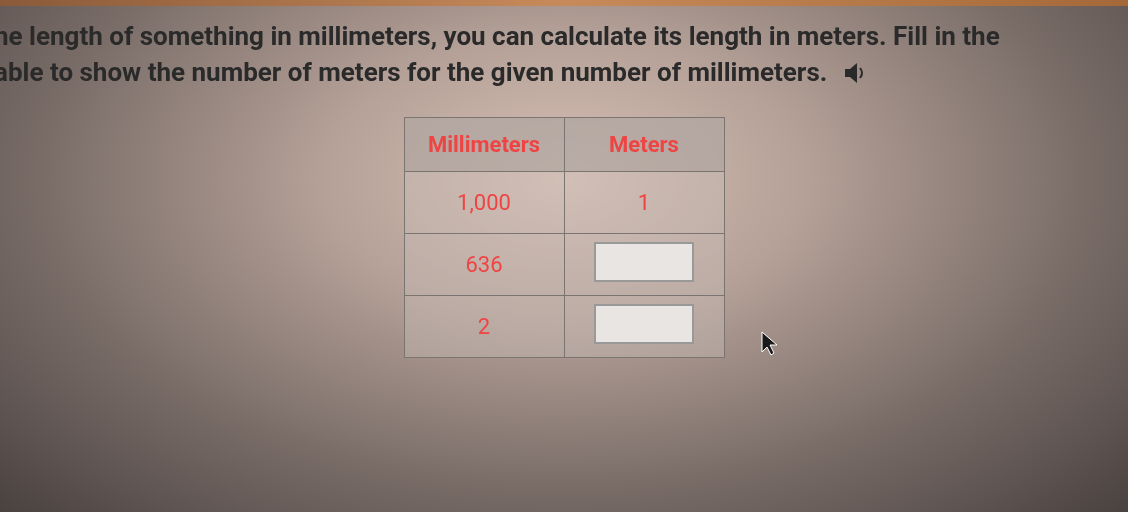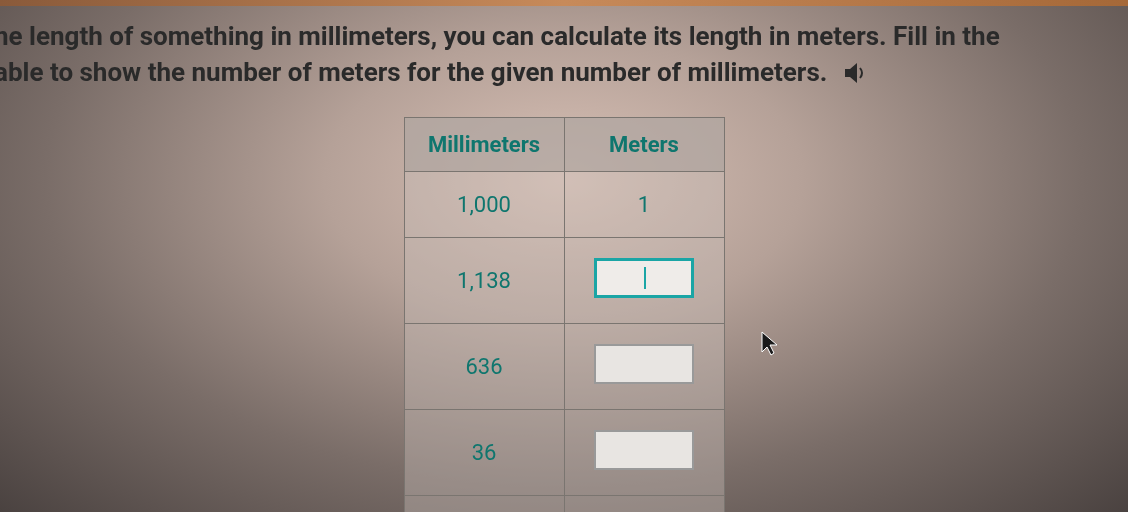--- a/index.html
+++ b/index.html
@@ -44,30 +44,30 @@
   }
   table {
     border-collapse: collapse;
     background: rgba(200,190,185,0.4);
   }
   th, td {
     border: 1px solid #7a7570;
     text-align: center;
     vertical-align: middle;
     font-size: 22px;
-    color: #0f766e;
+    color: #ef4444;
   }
   th {
     font-weight: 700;
     background: rgba(170,160,155,0.6);
     padding: 14px 22px;
     width: 160px;
   }
   td {
-    padding: 20px 22px;
+    padding: 4px 22px;
     height: 62px;
     width: 160px;
   }
   .input-box {
     width: 100px;
     height: 40px;
     border: 2px solid #999;
     background: #e8e5e2;
     display: inline-block;
   }
@@ -117,33 +117,21 @@
           <th>Millimeters</th>
           <th>Meters</th>
         </tr>
       </thead>
       <tbody>
         <tr>
           <td>1,000</td>
           <td>1</td>
         </tr>
         <tr>
-          <td>1,138</td>
-          <td>
-            <span class="input-box active"></span>
-          </td>
-        </tr>
-        <tr>
           <td>636</td>
-          <td>
-            <span class="input-box"></span>
-          </td>
-        </tr>
-        <tr>
-          <td>36</td>
           <td>
             <span class="input-box"></span>
           </td>
         </tr>
         <tr>
           <td>2</td>
           <td>
             <span class="input-box"></span>
           </td>
         </tr>

